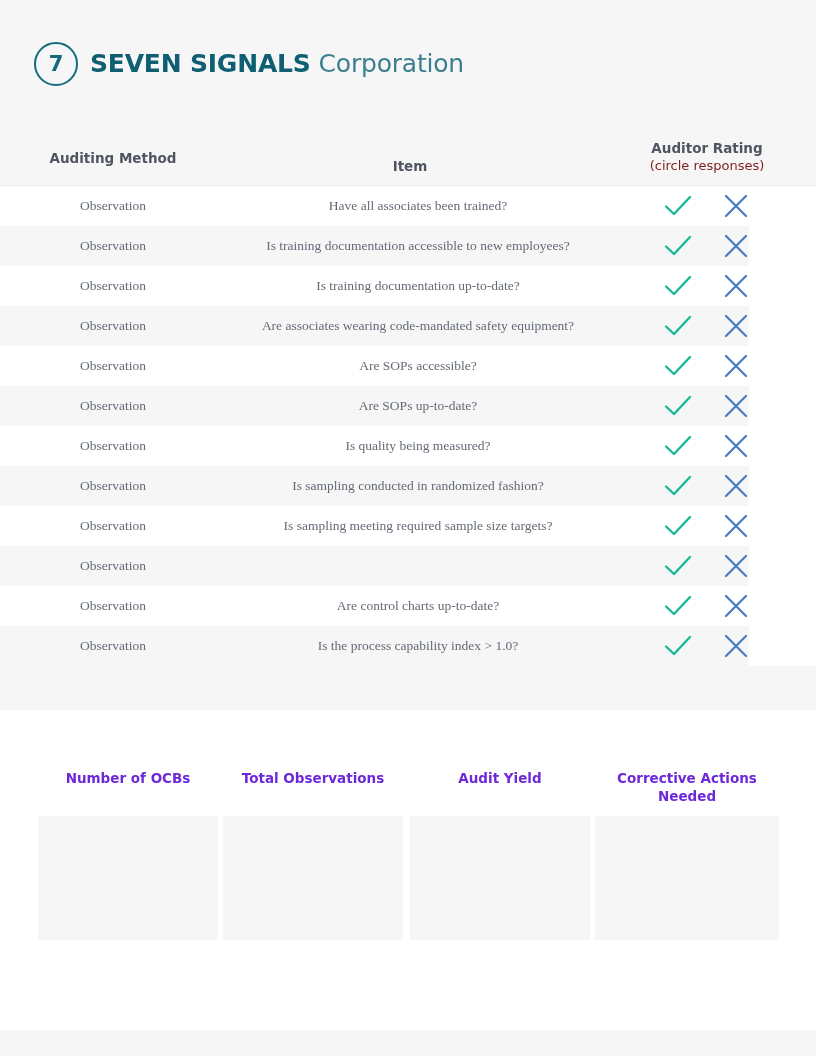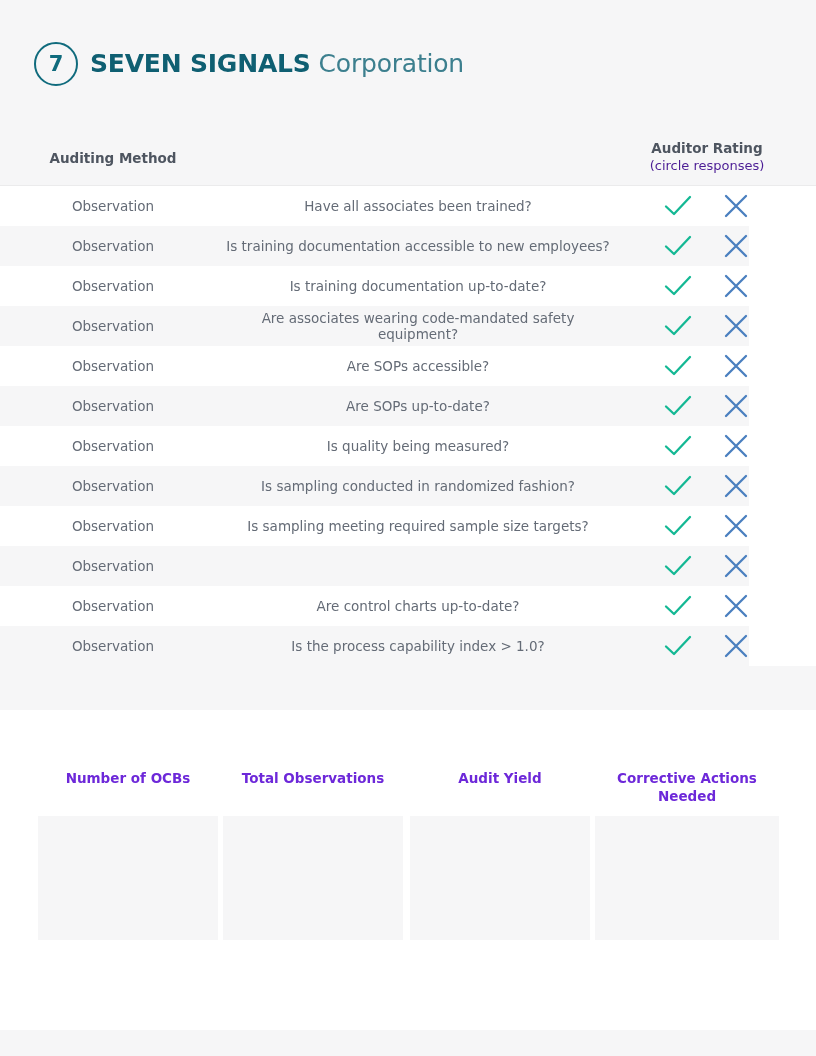--- a/index.html
+++ b/index.html
@@ -94,36 +94,37 @@
     text-align: center;
     line-height: 1.25;
   }
   .th-method  { left: 24px;  width: 178px; top: 32px; }
   .th-item    { left: 212px; width: 396px; top: 40px; }
   .th-rating  { left: 612px; width: 190px; top: 22px; }
   .th-rating .sub {
     display: block;
     font-weight: 400;
     font-size: 13px;
-    color: #4c1d95;
+    color: #7f1d1d;
     margin-top: 1px;
   }
 
   
   .rows {
     position: absolute;
     top: 186px; left: 0;
     width: 816px;
   }
   .row {
     position: relative;
     width: 749px;
     height: 40px;
     display: flex;
     align-items: center;
+    font-family: Liberation Serif, serif;
   }
   .row.alt { background: #f6f6f7; }
   .row.plain { background: #ffffff; }
 
   .cell-method {
     position: absolute;
     left: 24px;
     width: 178px;
     text-align: center;
     font-size: 13.5px;
@@ -212,20 +213,21 @@
       </div>
       <div class="brand-name">
         <span class="bold">SEVEN SIGNALS</span>
         <span class="light">Corporation</span>
       </div>
     </div>
   </div>
 
   <div class="table-head">
     <div class="th th-method">Auditing Method</div>
+    <div class="th th-item">Item</div>
     <div class="th th-rating">
       <span>Auditor Rating</span>
       <span class="sub">(circle responses)</span>
     </div>
   </div>
 
   <div class="rows" id="rows-container">
       <div class="row plain">
         <div class="cell-method">Observation</div>
         <div class="cell-item">Have all associates been trained?</div>

